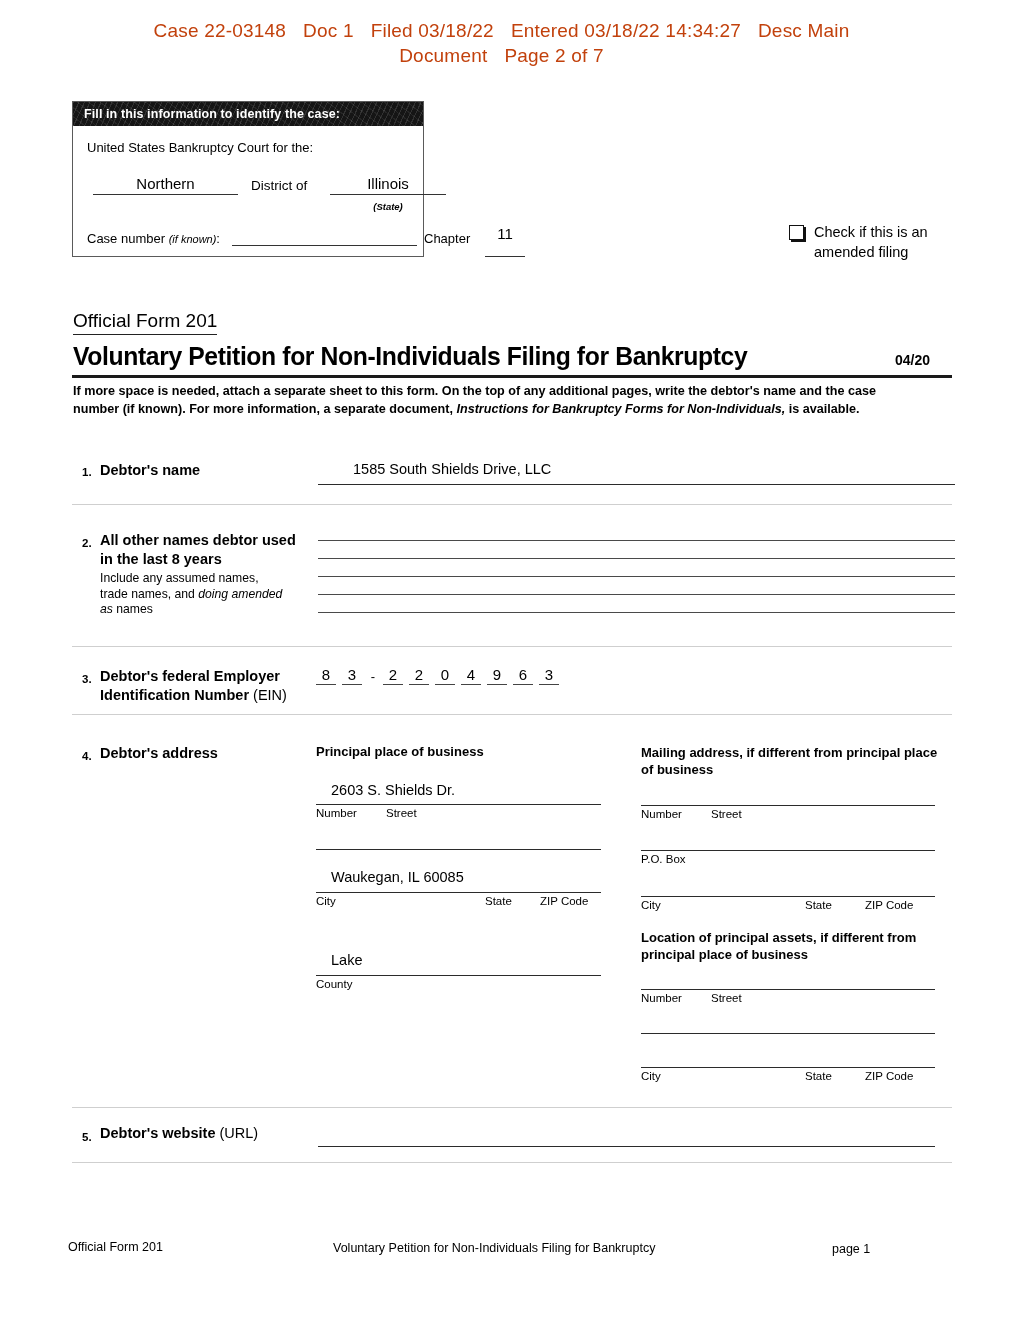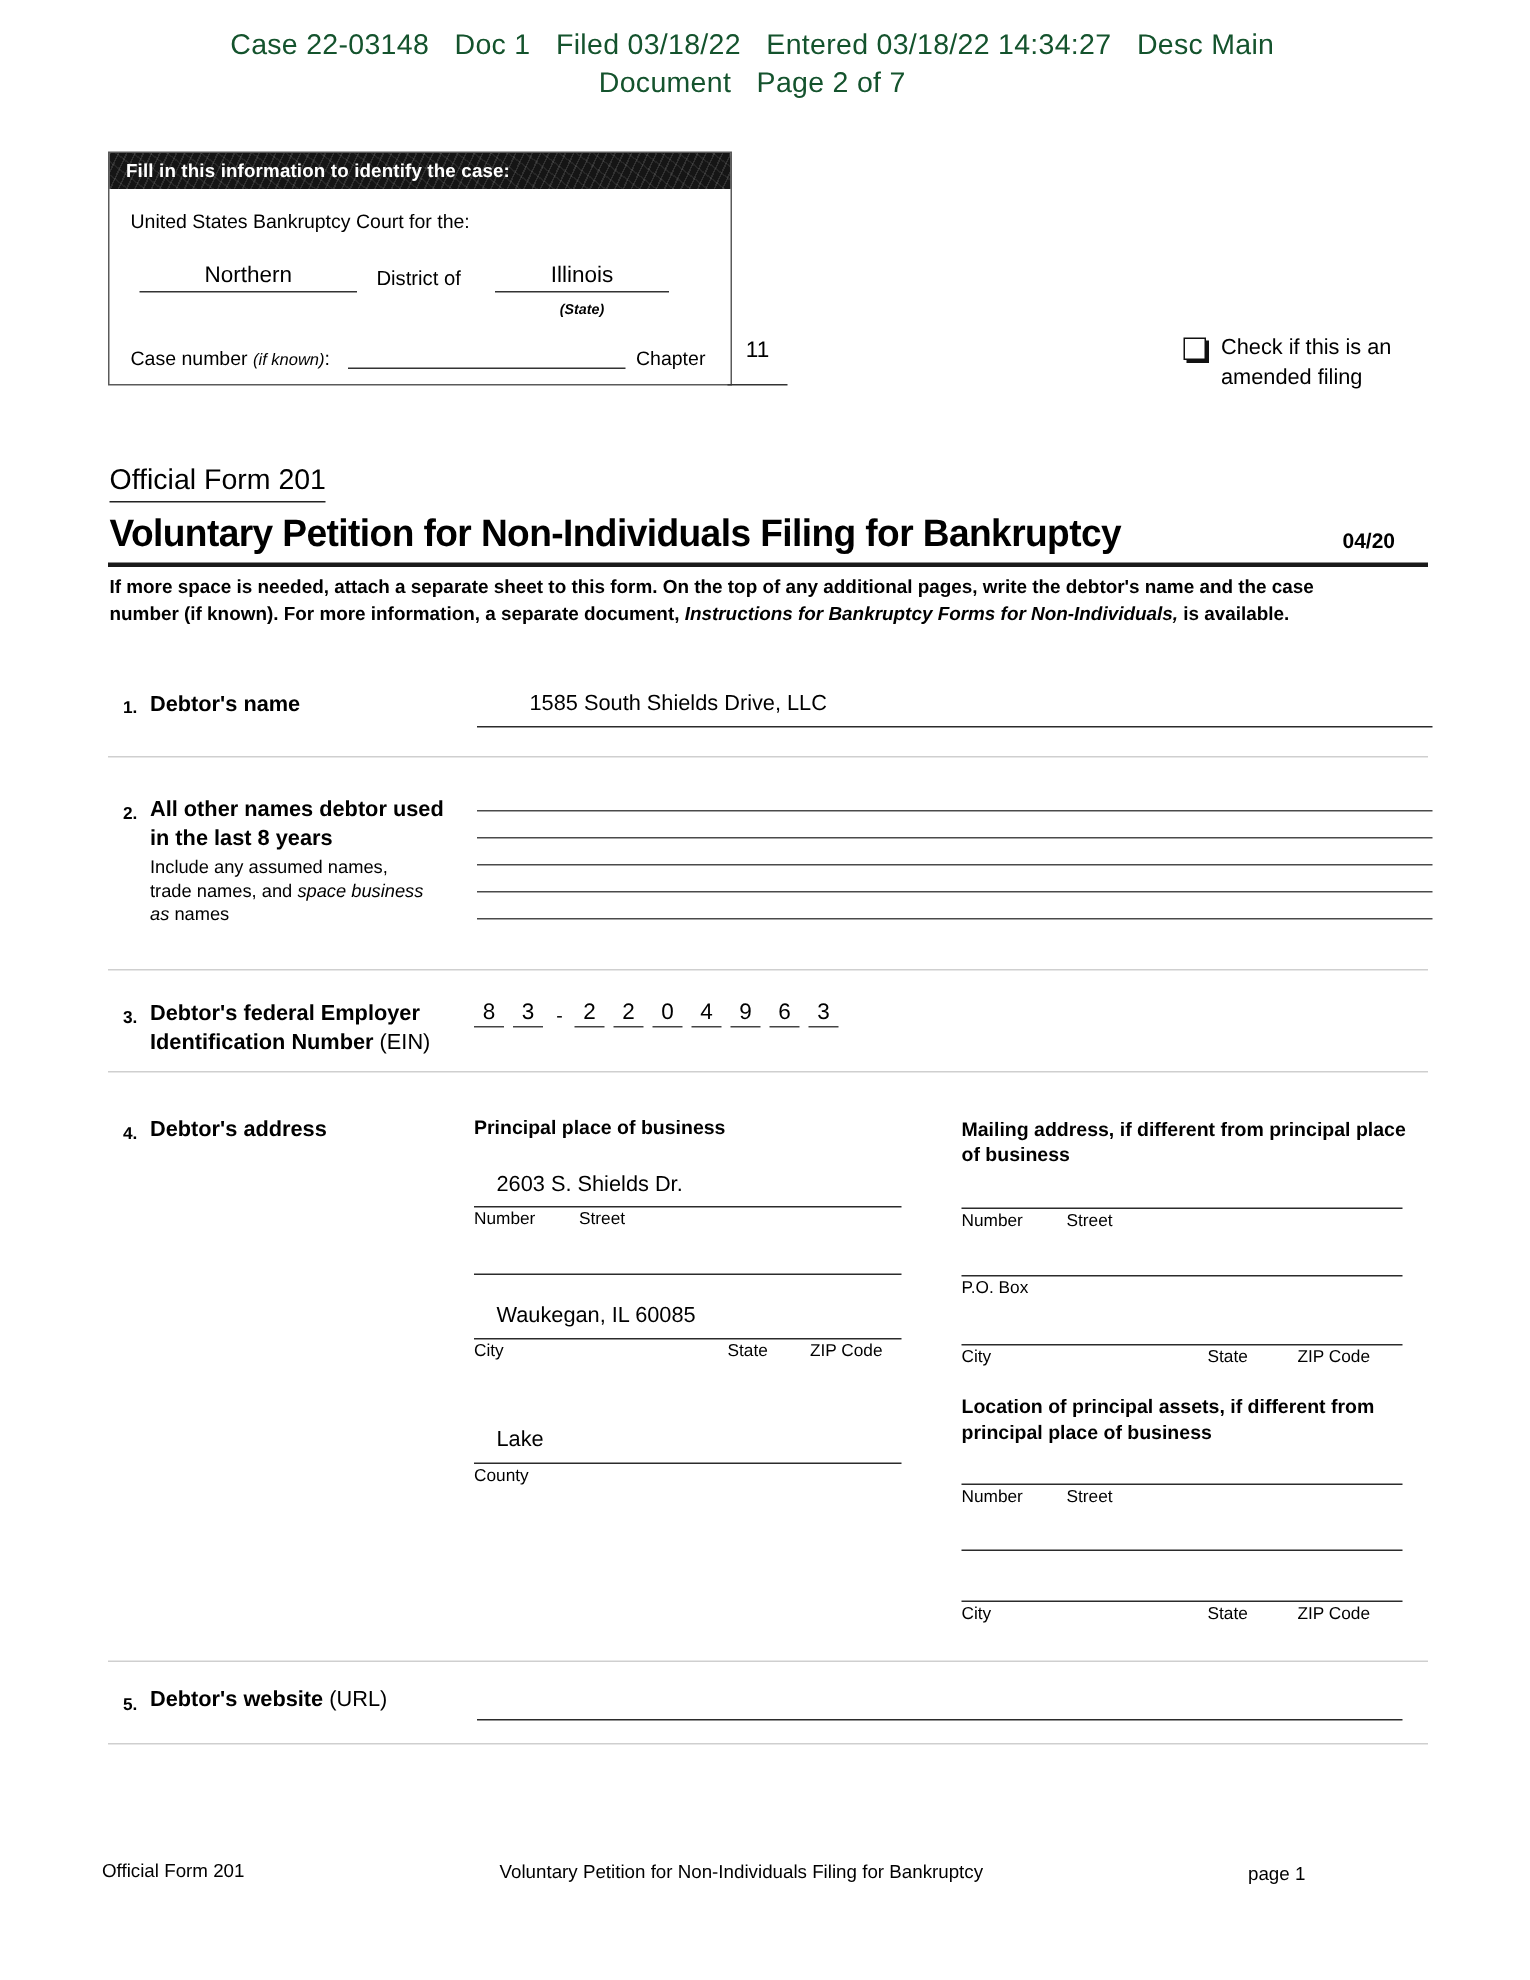--- a/index.html
+++ b/index.html
@@ -19,32 +19,32 @@
 
   
   .ecf-header {
     position: absolute;
     top: 18px;
     left: 0;
     width: 1020px;
     text-align: center;
     font-size: 19px;
     line-height: 25px;
-    color: #14532d;
+    color: #c2410c;
     letter-spacing: 0.2px;
   }
   .ecf-line-1 span { margin-right: 17px; }
   .ecf-line-2 span { margin-right: 17px; text-align: center; }
 
   
   .case-box {
     position: absolute;
     left: 72px;
     top: 101px;
-    width: 416px;
+    width: 352px;
     height: 156px;
     border: 1px solid #5a5a5a;
     background: #ffffff;
     box-sizing: border-box;
   }
   .case-box-header {
     height: 24px;
     background: #151515;
     color: #ffffff;
     font-size: 12.5px;
@@ -363,21 +363,21 @@
 <div class="rule dark" style="left:318px; top:484px; width:637px;"></div>
 <div class="divider" style="top:504px;"></div>
 
 <div class="qnum" style="left:82px; top:537px;">2.</div>
 <div class="qlabel" style="left:100px; top:531px; width:210px;">
   <span>All other names debtor used</span><br>
   <span>in the last 8 years</span>
 </div>
 <div class="qsub" style="left:100px; top:571px; width:205px;">
   <span>Include any assumed names,</span><br>
-  <span>trade names, and </span><i>space business</i><br>
+  <span>trade names, and </span><i>doing amended</i><br>
   <i>as</i><span> names</span>
 </div>
 
 <div class="answer" style="left:322px; top:524px;"></div>
 <div class="rule" style="left:318px; top:540px; width:637px;"></div>
 <div class="answer" style="left:322px; top:542px;"></div>
 <div class="rule" style="left:318px; top:558px; width:637px;"></div>
 <div class="answer" style="left:322px; top:560px;"></div>
 <div class="rule" style="left:318px; top:576px; width:637px;"></div>
 <div class="answer" style="left:322px; top:578px;"></div>

